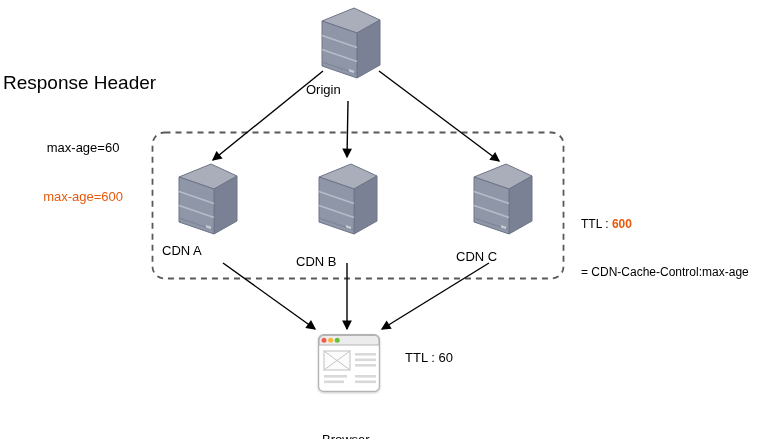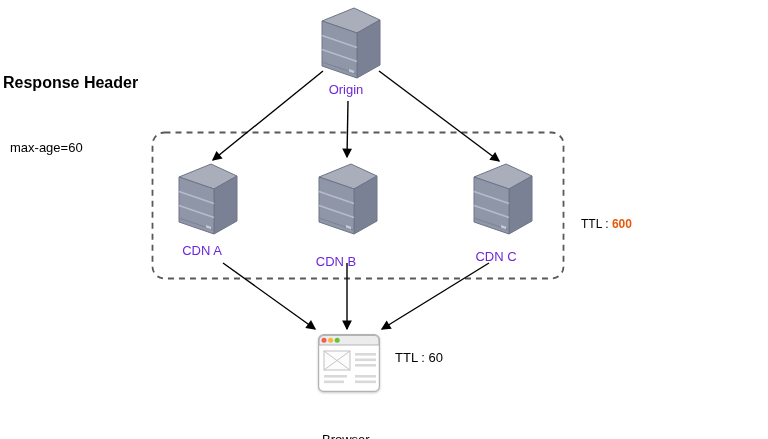--- a/index.html
+++ b/index.html
@@ -7,36 +7,36 @@
     position:relative;width:768px;height:439px;background:#ffffff;
     font-family:"Liberation Sans",sans-serif;color:#000;overflow:hidden;
   }
   .overlay{position:absolute;left:0;top:0;width:768px;height:439px;}
   .edge{stroke:var(--arrow,#000);stroke-width:1.4;fill:none;}
   .dashed-box{
     fill:none;stroke:var(--dashed-border,#595959);
     stroke-width:1.8;stroke-dasharray:6 5;
   }
   .node-label{
-    position:absolute;font-size:13px;line-height:15px;text-align:center;
-    color:#6d28d9;white-space:pre;
+    position:absolute;font-size:13px;line-height:15px;text-align:left;
+    color:#000000;white-space:pre;
   }
   .panel{
     position:absolute;left:3px;top:42px;font-size:13px;line-height:16.5px;
     white-space:pre;
   }
-  .panel .title{font-weight:bold;font-size:16px;margin:0 0 15px 0;}
-  .indent{padding-left:7px;}
+  .panel .title{font-weight:normal;font-size:19px;margin:0 0 15px 0;}
+  .indent{padding-left:7px;text-align:center;}
   .orange{color:var(--accent-orange,#e8590c);}
   .ttl-block{
     position:absolute;left:581px;top:184px;font-size:12px;line-height:16px;
     white-space:pre;
   }
   .ttl-value{color:var(--accent-orange,#e8590c);font-weight:bold;}
-  .ttl-browser{position:absolute;left:395px;top:350px;font-size:13px;}
+  .ttl-browser{position:absolute;left:405px;top:350px;font-size:13px;}
   .browser-label{
     position:absolute;left:322px;top:401px;font-size:13px;line-height:15.5px;
     text-align:left;white-space:pre;
   }
   .server-icon{position:absolute;width:62px;height:74px;overflow:visible;}
   .browser-icon{
     position:absolute;left:318px;top:334px;width:62px;height:58px;
     filter:drop-shadow(0 1px 1px rgba(0,0,0,0.22));
   }
 </style>
@@ -70,20 +70,21 @@
     <line class="edge" x1="348" y1="101" x2="347" y2="157" marker-end="url(#arrowhead)"></line>
     <line class="edge" x1="379" y1="71" x2="499" y2="161" marker-end="url(#arrowhead)"></line>
     <line class="edge" x1="223" y1="263" x2="315" y2="329" marker-end="url(#arrowhead)"></line>
     <line class="edge" x1="347" y1="263" x2="347" y2="329" marker-end="url(#arrowhead)"></line>
     <line class="edge" x1="489" y1="263" x2="382" y2="329" marker-end="url(#arrowhead)"></line>
   </svg>
 
   <div class="panel">
     <div class="title">Response Header</div>
     <div class="indent">max-age=60</div>
+    <div class="orange indent">max-age=600</div>
   </div>
 
   <svg class="server-icon" style="left:320px;top:5px" viewBox="0 0 62 74">
     <use href="#server-shape"></use>
   </svg>
   <div class="node-label" style="left:306px;top:82px;width:80px">Origin</div>
 
   <svg class="server-icon" style="left:177px;top:161px" viewBox="0 0 62 74">
     <use href="#server-shape"></use>
   </svg>
@@ -94,20 +95,21 @@
   </svg>
   <div class="node-label" style="left:296px;top:254px;width:80px">CDN B</div>
 
   <svg class="server-icon" style="left:472px;top:161px" viewBox="0 0 62 74">
     <use href="#server-shape"></use>
   </svg>
   <div class="node-label" style="left:456px;top:249px;width:80px">CDN C</div>
 
   <div class="ttl-block">
     <div><span>TTL : </span><span class="ttl-value">600</span></div>
+    <div>= CDN-Cache-Control:max-age</div>
   </div>
 
   <svg class="browser-icon" viewBox="0 0 62 58">
     <rect x="0.6" y="0.6" width="60.8" height="56.8" rx="5" fill="#ffffff" stroke="#b3b3b3" stroke-width="1.2"></rect>
     <path d="M1.1,11 v-5 a4.6,4.6 0 0 1 4.6,-4.6 h50.6 a4.6,4.6 0 0 1 4.6,4.6 v5 z" fill="#ececec" stroke="#b3b3b3" stroke-width="1.1"></path>
     <circle cx="6" cy="6.2" r="2.5" style="fill:var(--traffic_red,#f15e51)"></circle>
     <circle cx="12.6" cy="6.2" r="2.5" style="fill:var(--traffic_yellow,#f8b63c)"></circle>
     <circle cx="19.2" cy="6.2" r="2.5" style="fill:var(--traffic_green,#68c239)"></circle>
     <g>
       <rect x="6" y="17" width="26" height="19" fill="#fcfcfc" stroke="#c5c5c5" stroke-width="1.1"></rect>

